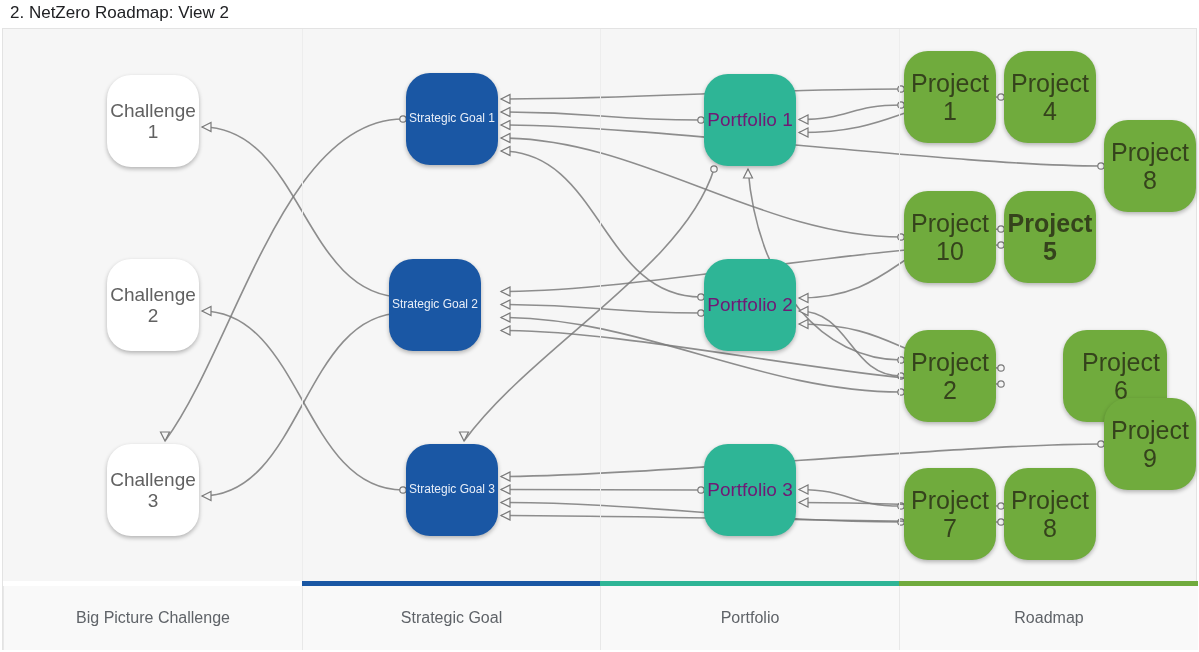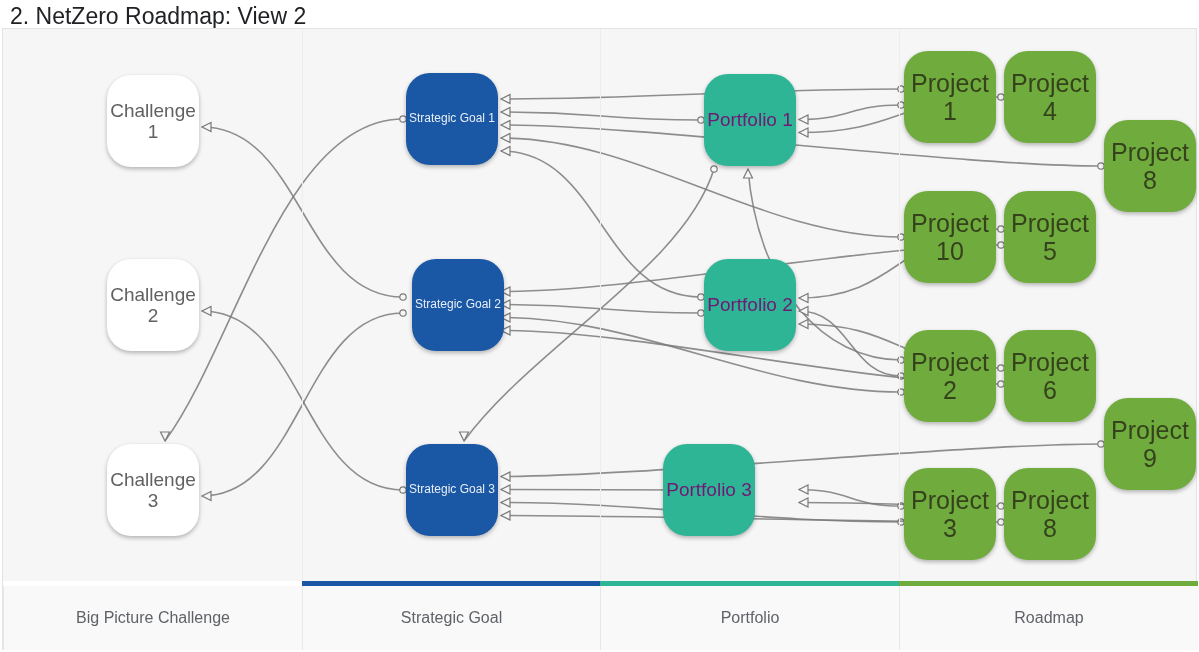--- a/index.html
+++ b/index.html
@@ -1,17 +1,17 @@
 <!DOCTYPE html>
 <html><head>
 <meta charset="utf-8">
 <style>
   html,body{margin:0;padding:0;background:#ffffff;width:1199px;height:652px;overflow:hidden;
             font-family:"Liberation Sans",sans-serif;}
-  #title{position:absolute;left:10px;top:3px;font-size:23px;color:#202124;}
+  #title{position:absolute;left:10px;top:3px;font-size:17px;color:#202124;}
   #chart{position:absolute;left:2px;top:28px;width:1195px;height:622px;
          background:#f6f6f6;border:1px solid #e3e3e3;box-sizing:border-box;}
   .col-sep{position:absolute;top:0;width:1px;height:100%;background:#ededed;}
   #edge-svg{position:absolute;left:0;top:0;pointer-events:none;}
   .node{position:absolute;width:92px;height:92px;border-radius:24px;
         display:flex;align-items:center;justify-content:center;text-align:center;
         box-shadow:0 2px 4px rgba(0,0,0,.28);line-height:1.12;cursor:pointer;}
   .node.challenge{background:#ffffff;color:#616161;font-size:19px;}
   .node.goal{background:#1a57a4;color:#e8eef8;font-size:12px;}
   .node.portfolio{background:#2eb596;color:#701a75;font-size:19px;}
@@ -126,28 +126,28 @@
       <span>Portfolio</span>
     </div>
     <div class="strip" style="left: 896px; width: 299px; background: rgb(112, 171, 61);"></div>
     <div class="footer-cell" style="left: 896px; width: 299px;">
       <span>Roadmap</span>
     </div>
     <div class="node challenge" style="left: 104px; top: 46px;">Challenge 1</div>
     <div class="node challenge" style="left: 104px; top: 230px;">Challenge 2</div>
     <div class="node challenge" style="left: 104px; top: 415px;">Challenge 3</div>
     <div class="node goal" style="left: 403px; top: 44px;">Strategic Goal 1</div>
-    <div class="node goal" style="left: 409px; top: 230px;">Strategic Goal 2</div>
+    <div class="node goal" style="left: 386px; top: 230px;">Strategic Goal 2</div>
     <div class="node goal" style="left: 403px; top: 415px;">Strategic Goal 3</div>
     <div class="node portfolio" style="left: 701px; top: 45px;">Portfolio 1</div>
     <div class="node portfolio" style="left: 701px; top: 230px;">Portfolio 2</div>
-    <div class="node portfolio" style="left: 660px; top: 415px;">Portfolio 3</div>
+    <div class="node portfolio" style="left: 701px; top: 415px;">Portfolio 3</div>
     <div class="node project" style="left: 901px; top: 22px;">Project 1</div>
     <div class="node project" style="left: 1001px; top: 22px;">Project 4</div>
     <div class="node project" style="left: 1101px; top: 91px;">Project 8</div>
     <div class="node project" style="left: 901px; top: 162px;">Project 10</div>
-    <div class="node project" style="left: 1001px; top: 162px;">Project 5</div>
+    <div class="node project" style="left: 1001px; top: 162px; font-weight: bold;">Project 5</div>
     <div class="node project" style="left: 901px; top: 301px;">Project 2</div>
-    <div class="node project" style="left: 1001px; top: 301px;">Project 6</div>
+    <div class="node project" style="left: 1060px; top: 301px; padding-left: 12px;">Project 6</div>
     <div class="node project" style="left: 1101px; top: 369px;">Project 9</div>
-    <div class="node project" style="left: 901px; top: 439px;">Project 3</div>
+    <div class="node project" style="left: 901px; top: 439px;">Project 7</div>
     <div class="node project" style="left: 1001px; top: 439px;">Project 8</div>
   </div>
 
 </body></html>

